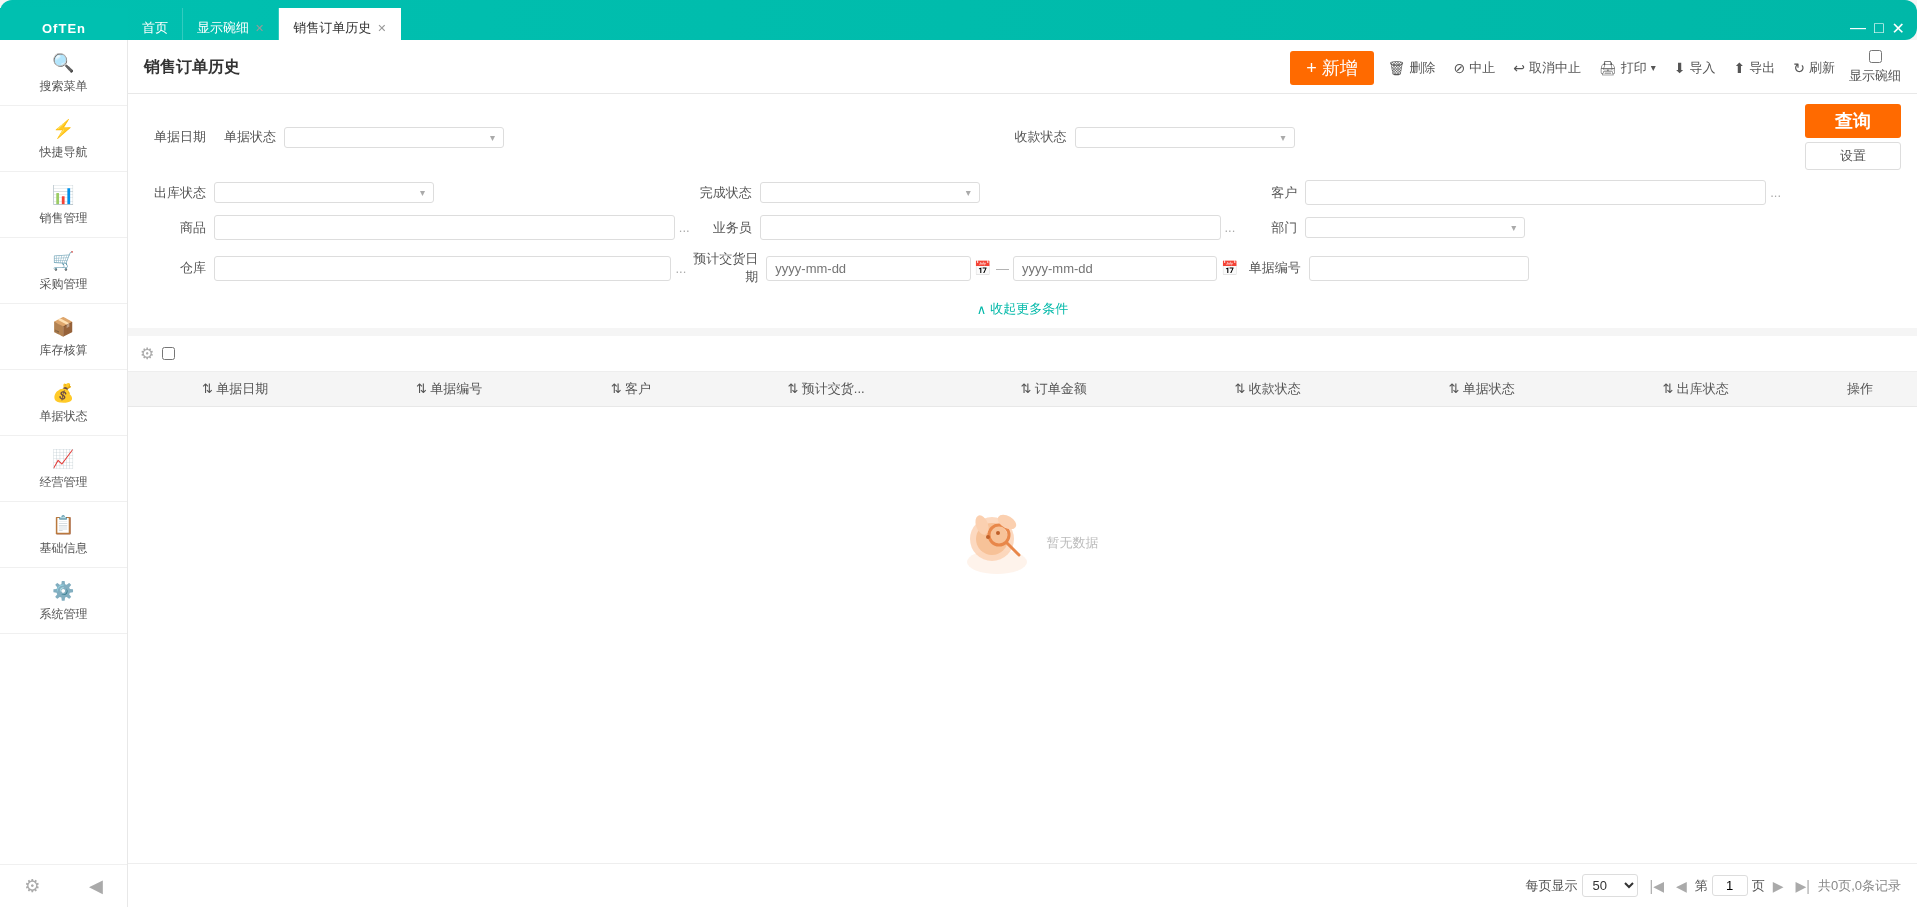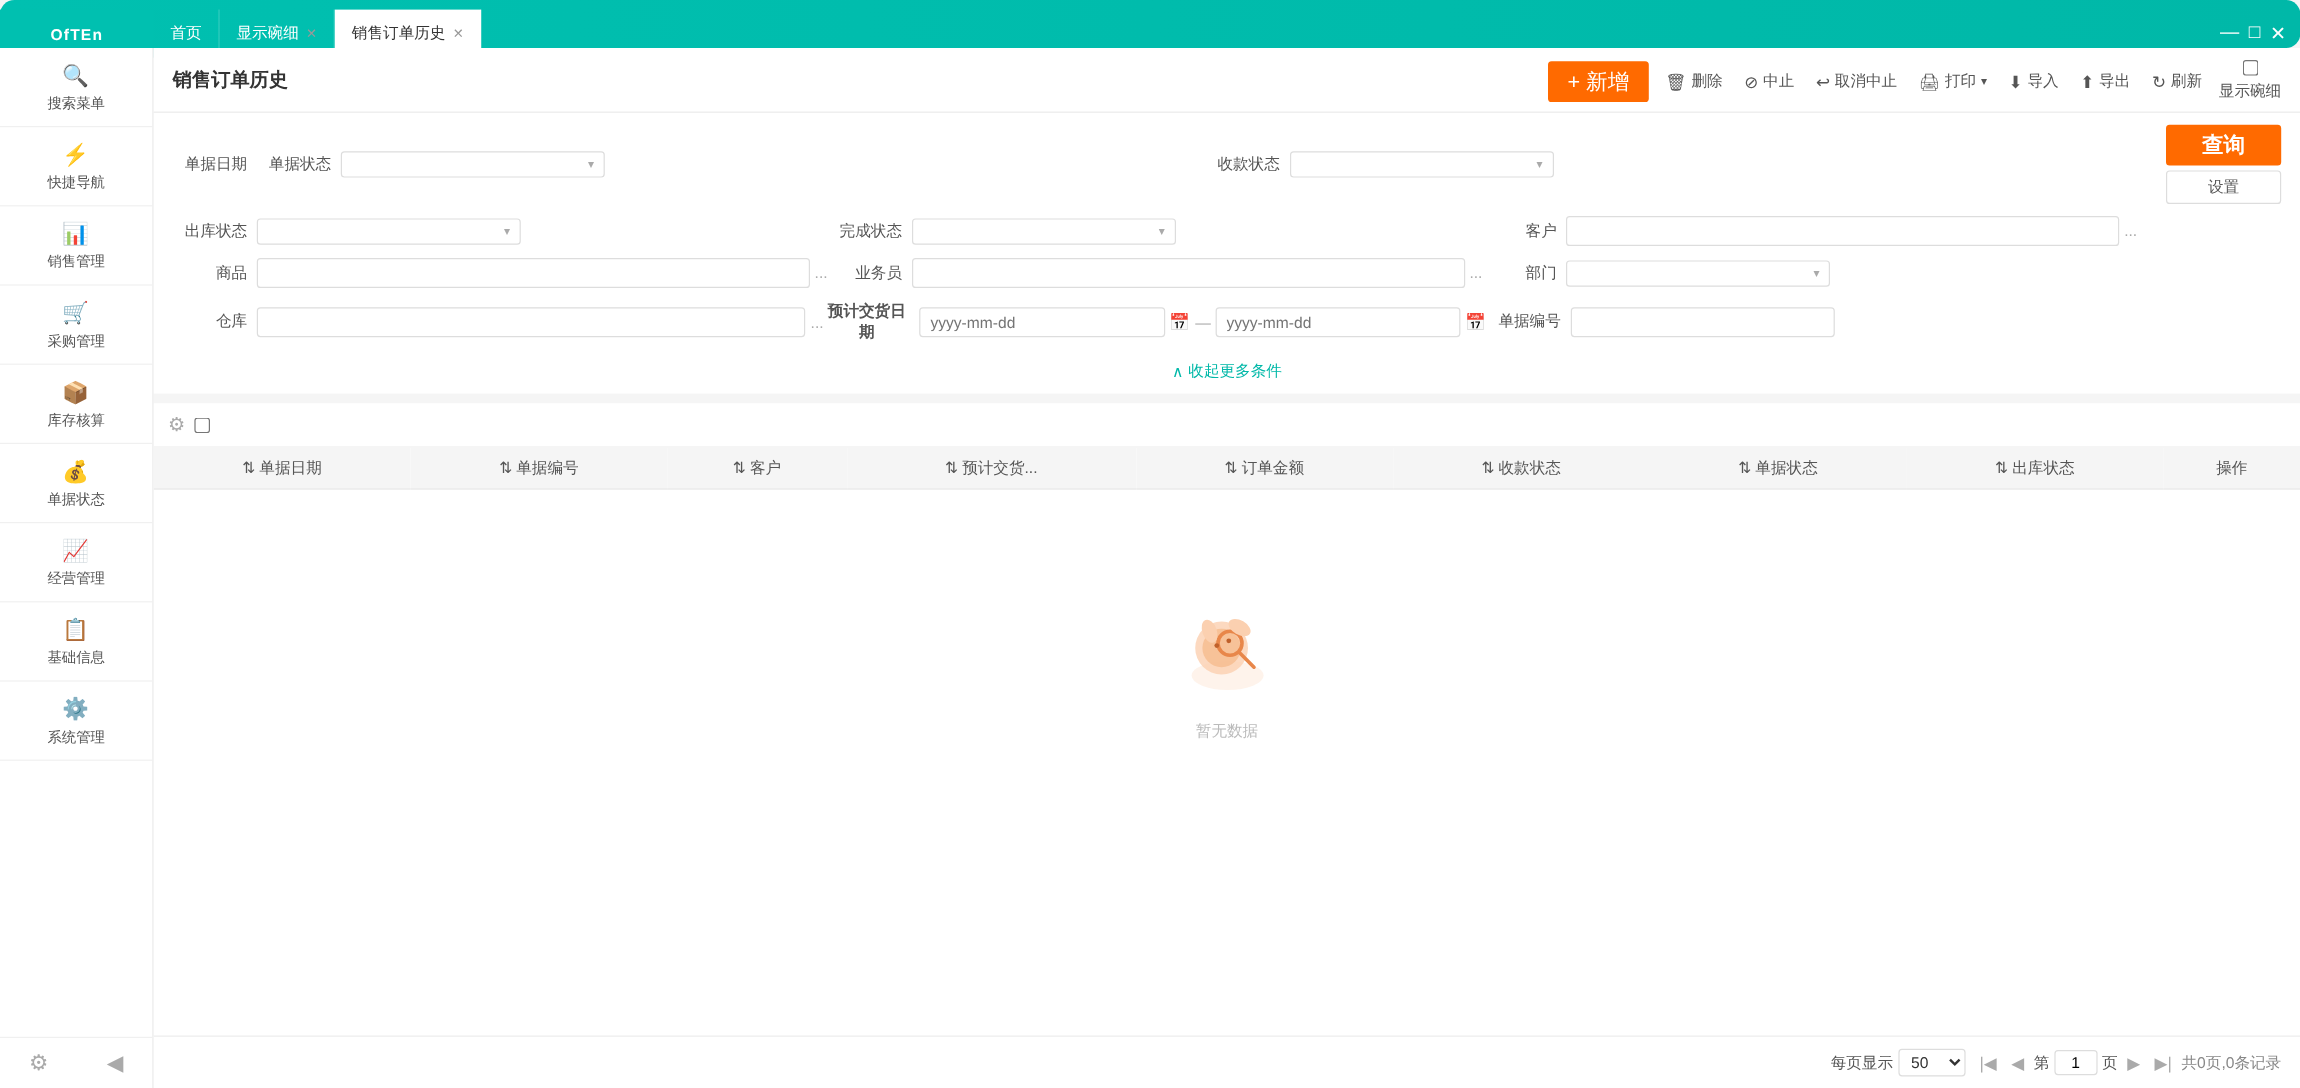--- a/index.html
+++ b/index.html
@@ -252,21 +252,21 @@
       font-weight: normal;
       padding: 8px 10px;
       border-bottom: 1px solid #e8e8e8;
       white-space: nowrap;
       font-size: 12px;
     }
 
     
     .empty-state {
       display: flex;
-      flex-direction: column;
+      flex-direction: row;
       align-items: center;
       justify-content: center;
       padding: 80px 0 60px 0;
       color: #bbb;
       font-size: 13px;
     }
     .empty-icon-wrap {
       width: 100px;
       height: 100px;
       margin-bottom: 12px;
@@ -501,21 +501,21 @@
         </div>
         <div style="width:120px;"></div>
       </div>
 
       <div class="filter-row">
         <span class="filter-label">仓库</span>
         <div style="flex:1;display:flex;align-items:center;">
           <input class="filter-input" style="width: 200px;" value="">
           <span class="filter-dots">...</span>
         </div>
-        <span class="filter-label" style="width:80px;text-align:center;padding-right:8px;font-weight:bold;">预计交货日期</span>
+        <span class="filter-label" style="width:80px;text-align:right;padding-right:8px;">预计交货日期</span>
         <div style="flex:1;">
           <div class="date-input-group">
             <input class="date-input" style="width: 110px;" placeholder="yyyy-mm-dd">
             <span class="cal-icon">📅</span>
             <span style="color:#aaa;">—</span>
             <input class="date-input" style="width: 110px;" placeholder="yyyy-mm-dd">
             <span class="cal-icon">📅</span>
           </div>
         </div>
         <span class="filter-label" style="width:70px;text-align:right;padding-right:8px;">单据编号</span>

